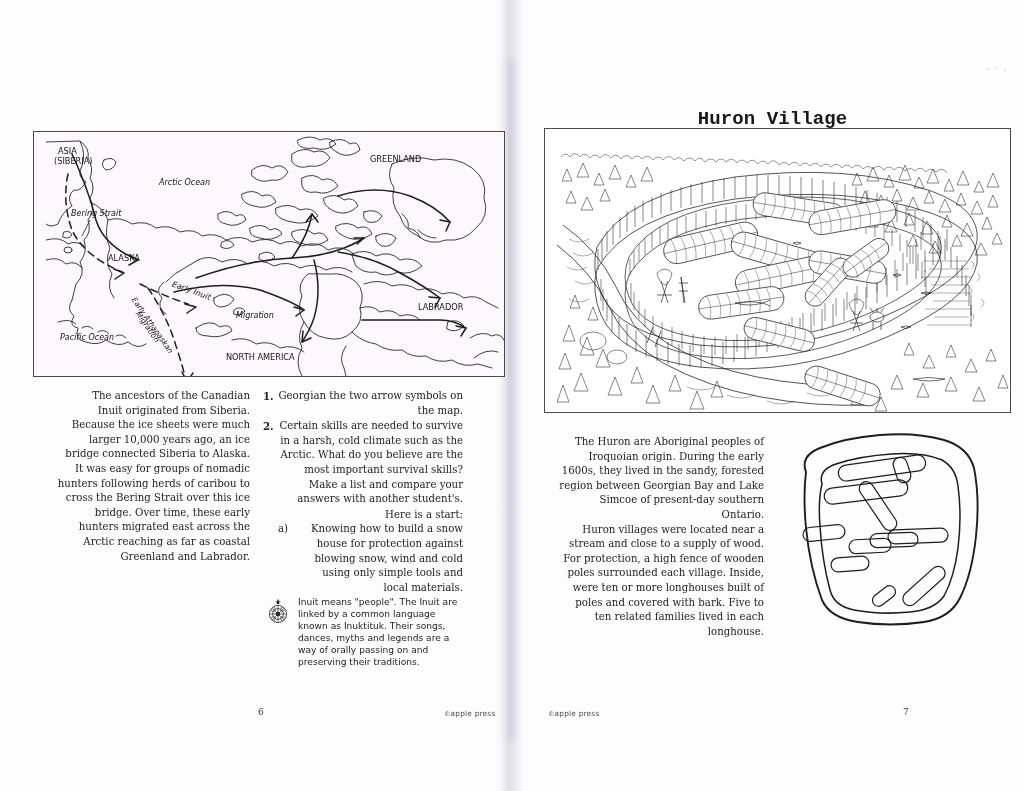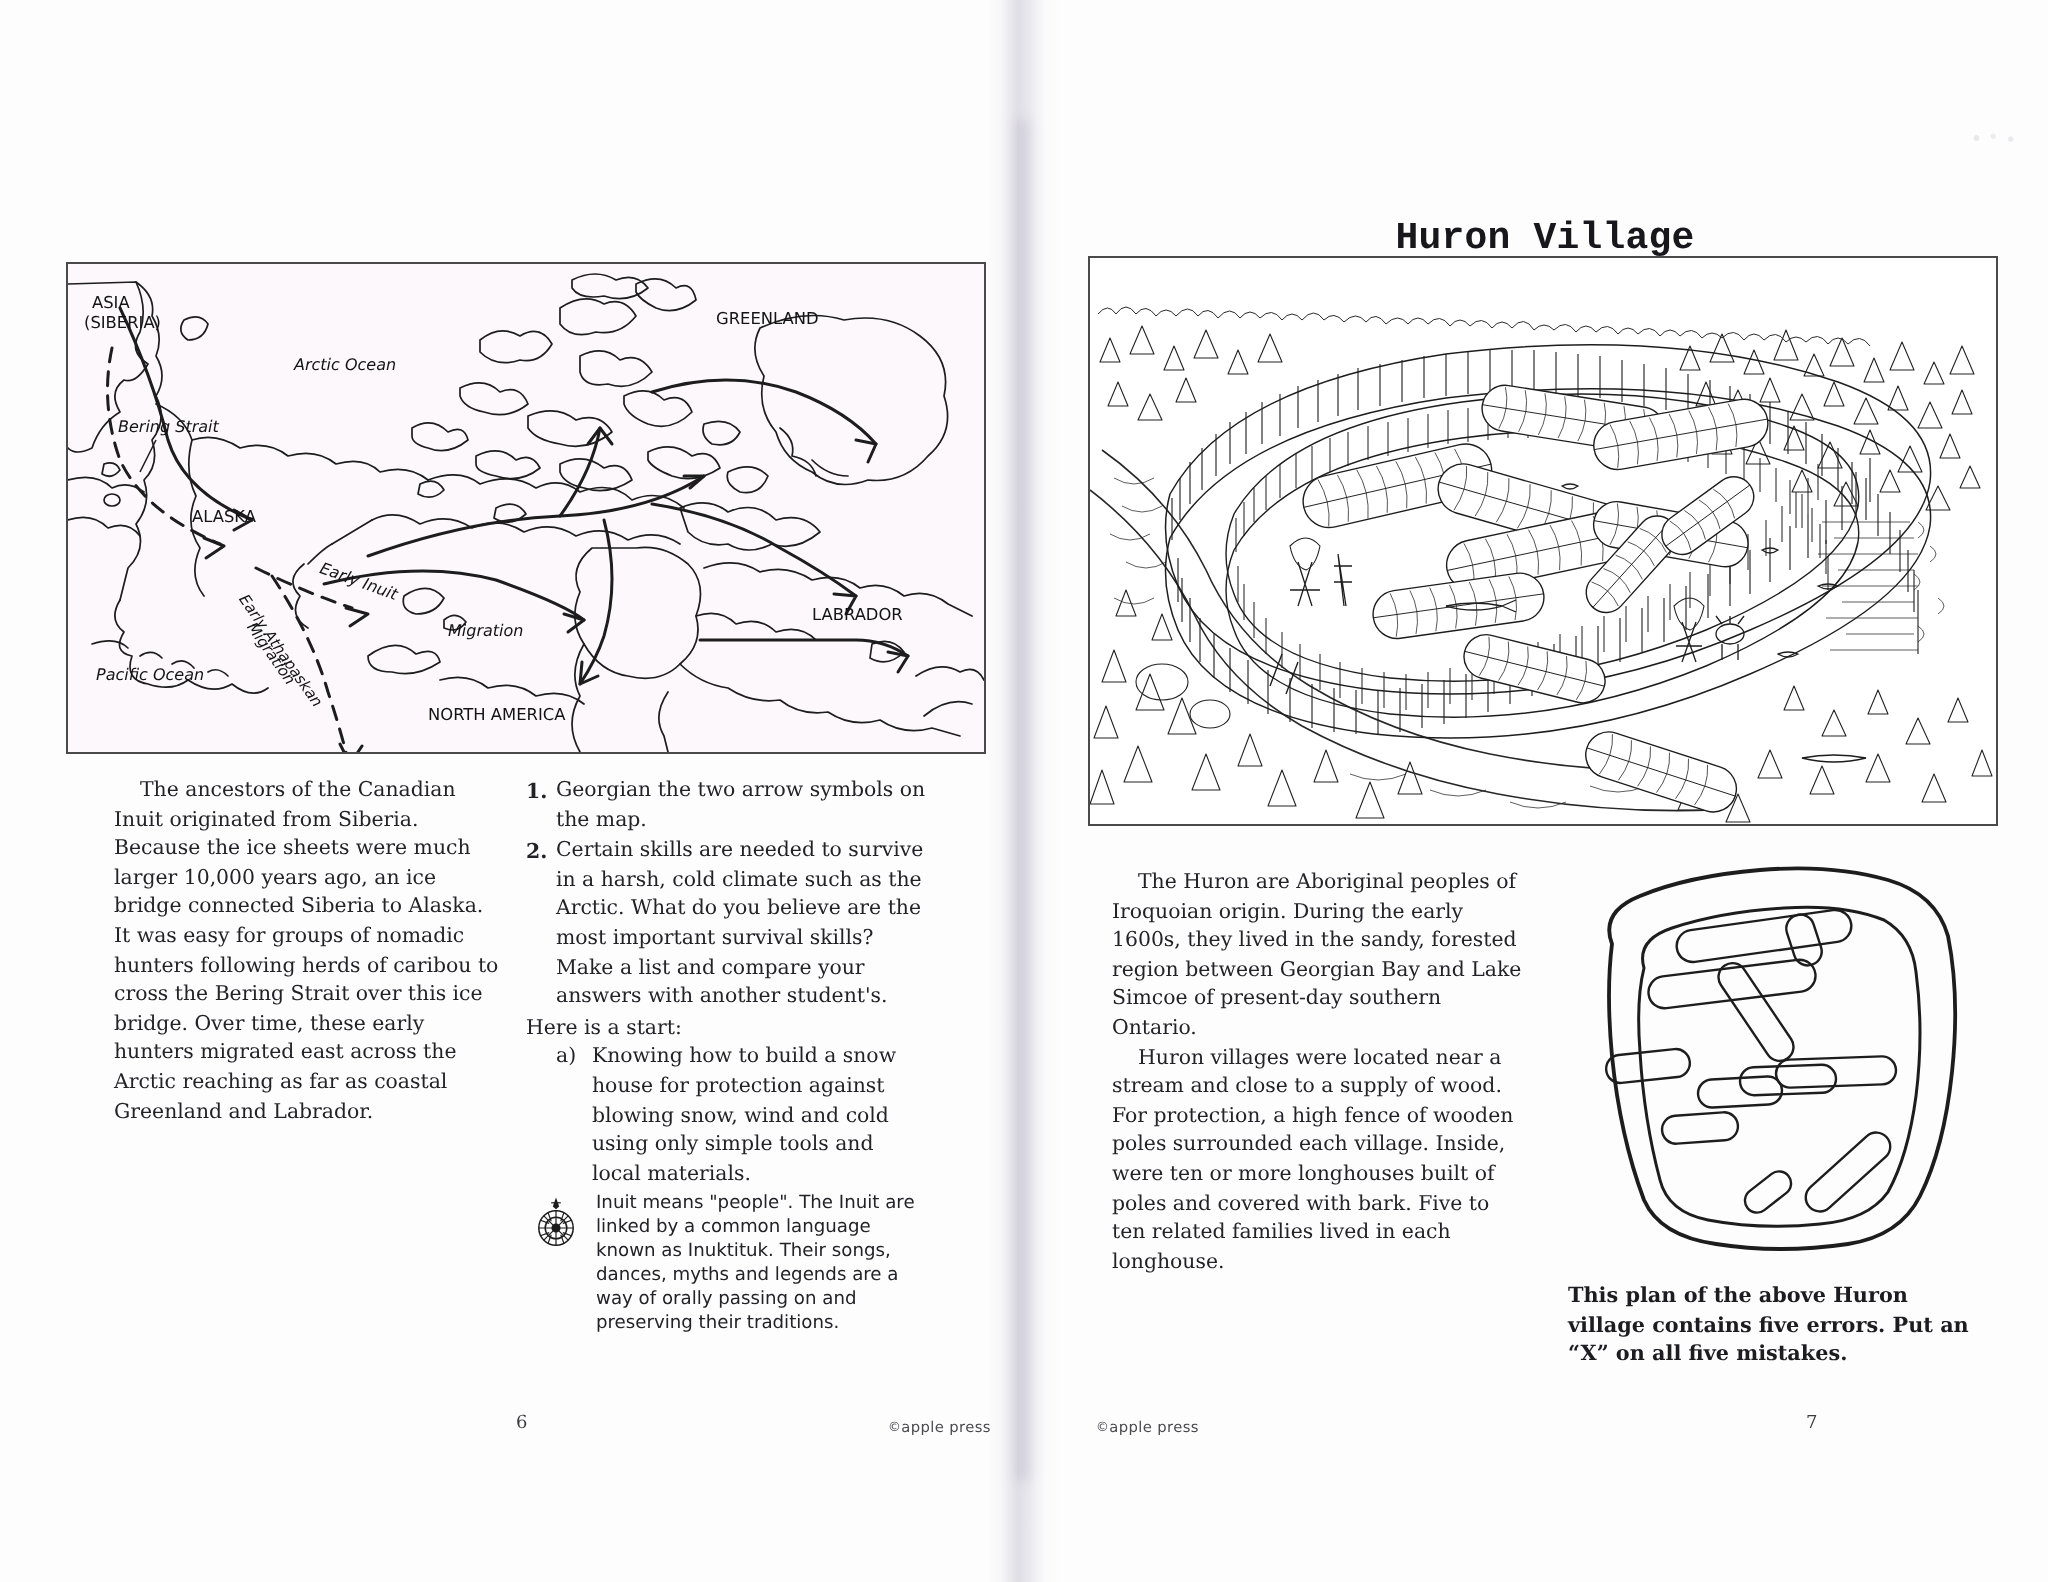--- a/index.html
+++ b/index.html
@@ -71,32 +71,33 @@
   }
   #title-left  { left: 30px;  top: 96px;  width: 470px; }
   #title-right { left: 545px; top: 108px;  width: 455px; font-family: Liberation Mono, monospace; }
 
   
   .fig-frame {
     position: absolute;
     border: 1px solid #4a4a4a;
     background: #fffdfe;
     overflow: hidden;
+    padding-left: 12px;
   }
   #map-frame     { left: 33px;  top: 131px; width: 458px; height: 244px; background:#fdf8fb; }
   #village-frame { left: 544px; top: 128px; width: 453px; height: 283px; background:#ffffff; }
 
   
   .bodycol {
     position: absolute;
     font-family: "DejaVu Serif", "Liberation Serif", serif;
     font-size: 10.2px;
     line-height: 14.6px;
     color: #232227;
-    text-align: left;
+    text-align: right;
   }
   .bodycol p { margin: 0; }
   .bodycol p.indent { text-indent: 13px; }
 
   #col-left-text  { left: 57px;  top: 389px; width: 193px; }
   #col-mid-text   { left: 263px; top: 389px; width: 200px; }
   #col-right-text { left: 556px; top: 423px; width: 208px; margin-top: 12px; }
 
   
   .qlist { margin: 0; padding: 0; list-style: none; }
@@ -694,20 +695,19 @@
         <g transform="translate(140 158) rotate(-42)">
           <rect x="-26" y="-7" width="52" height="14" rx="7"></rect>
         </g>
         <g transform="translate(100 168) rotate(-38)">
           <rect x="-13" y="-6" width="26" height="12" rx="6"></rect>
         </g>
       </g>
     </svg>
   </div>
 
-  <div id="plan-caption">This plan of the above Huron village contains five errors. Put an “X” on all five mistakes.</div>
 
   <div class="folio" id="folio-right">7</div>
   <div class="pubmark" id="pub-right">
     <span class="pm-c">©</span><span>apple press</span>
   </div>
 
 </div>
 
 </body></html>

